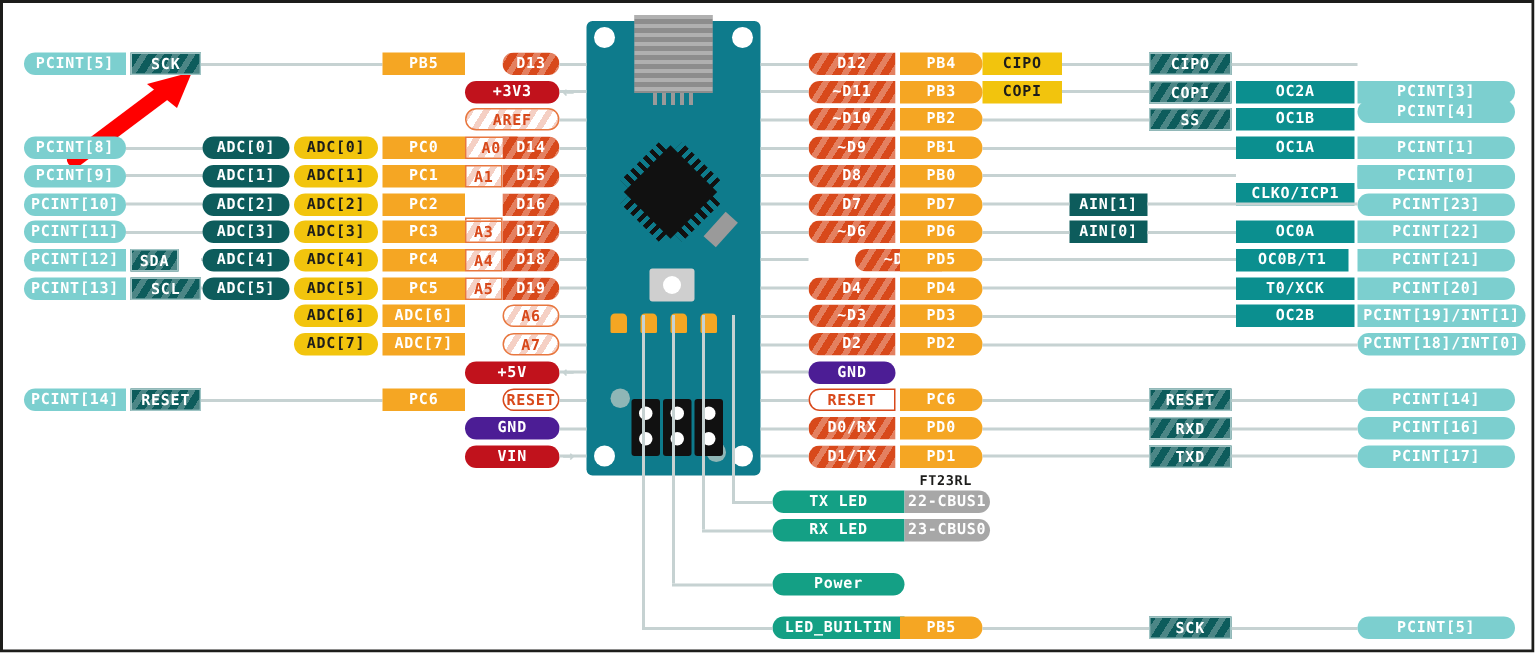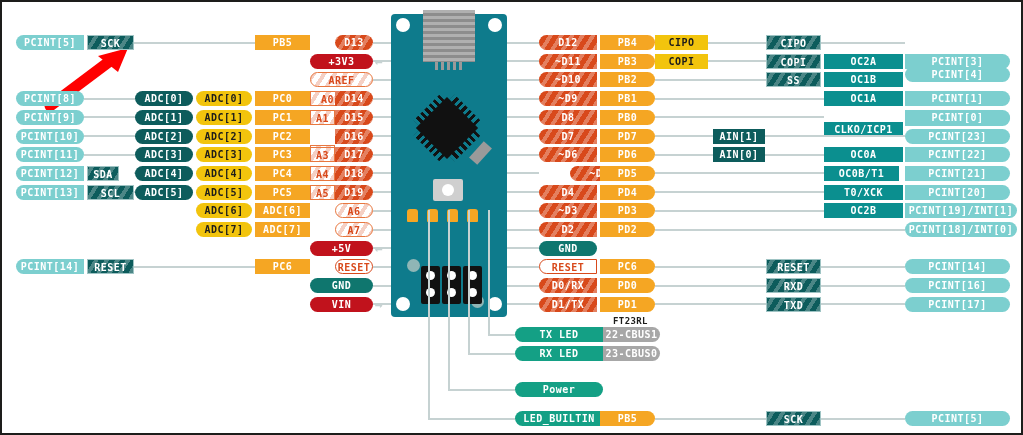--- a/index.html
+++ b/index.html
@@ -22,21 +22,21 @@
   .r-none  {border-radius:0;}
 
   
   .c-pcint  {background:#7ccfcf;}
   .c-teal   {background:#0b8f8f;}
   .c-dteal  {background:#0d5c5c;}
   .c-orange {background:#f5a623;}
   .c-yellow {background:#f2c40d;color:#1d1d1b;}
   .c-green  {background:#14a085;}
   .c-grey   {background:#a7a7a7;color:#ffffff;}
-  .c-black  {background:#0f766e;}
+  .c-black  {background:#4c1d95;}
   .c-red    {background:#c1121c;}
   .c-white-r{background:#ffffff;color:#d8491b;border:1.4px solid #d8491b;}
   .c-dig{
     background:#d8491b;
     background-image:repeating-linear-gradient(-58deg,
       rgba(255,255,255,.30) 0 4px, rgba(255,255,255,0) 4px 9px);
   }
   .c-ana{
     background:#ffffff;color:#d8491b;border:1.4px solid #e8773f;
     background-image:repeating-linear-gradient(-58deg,

